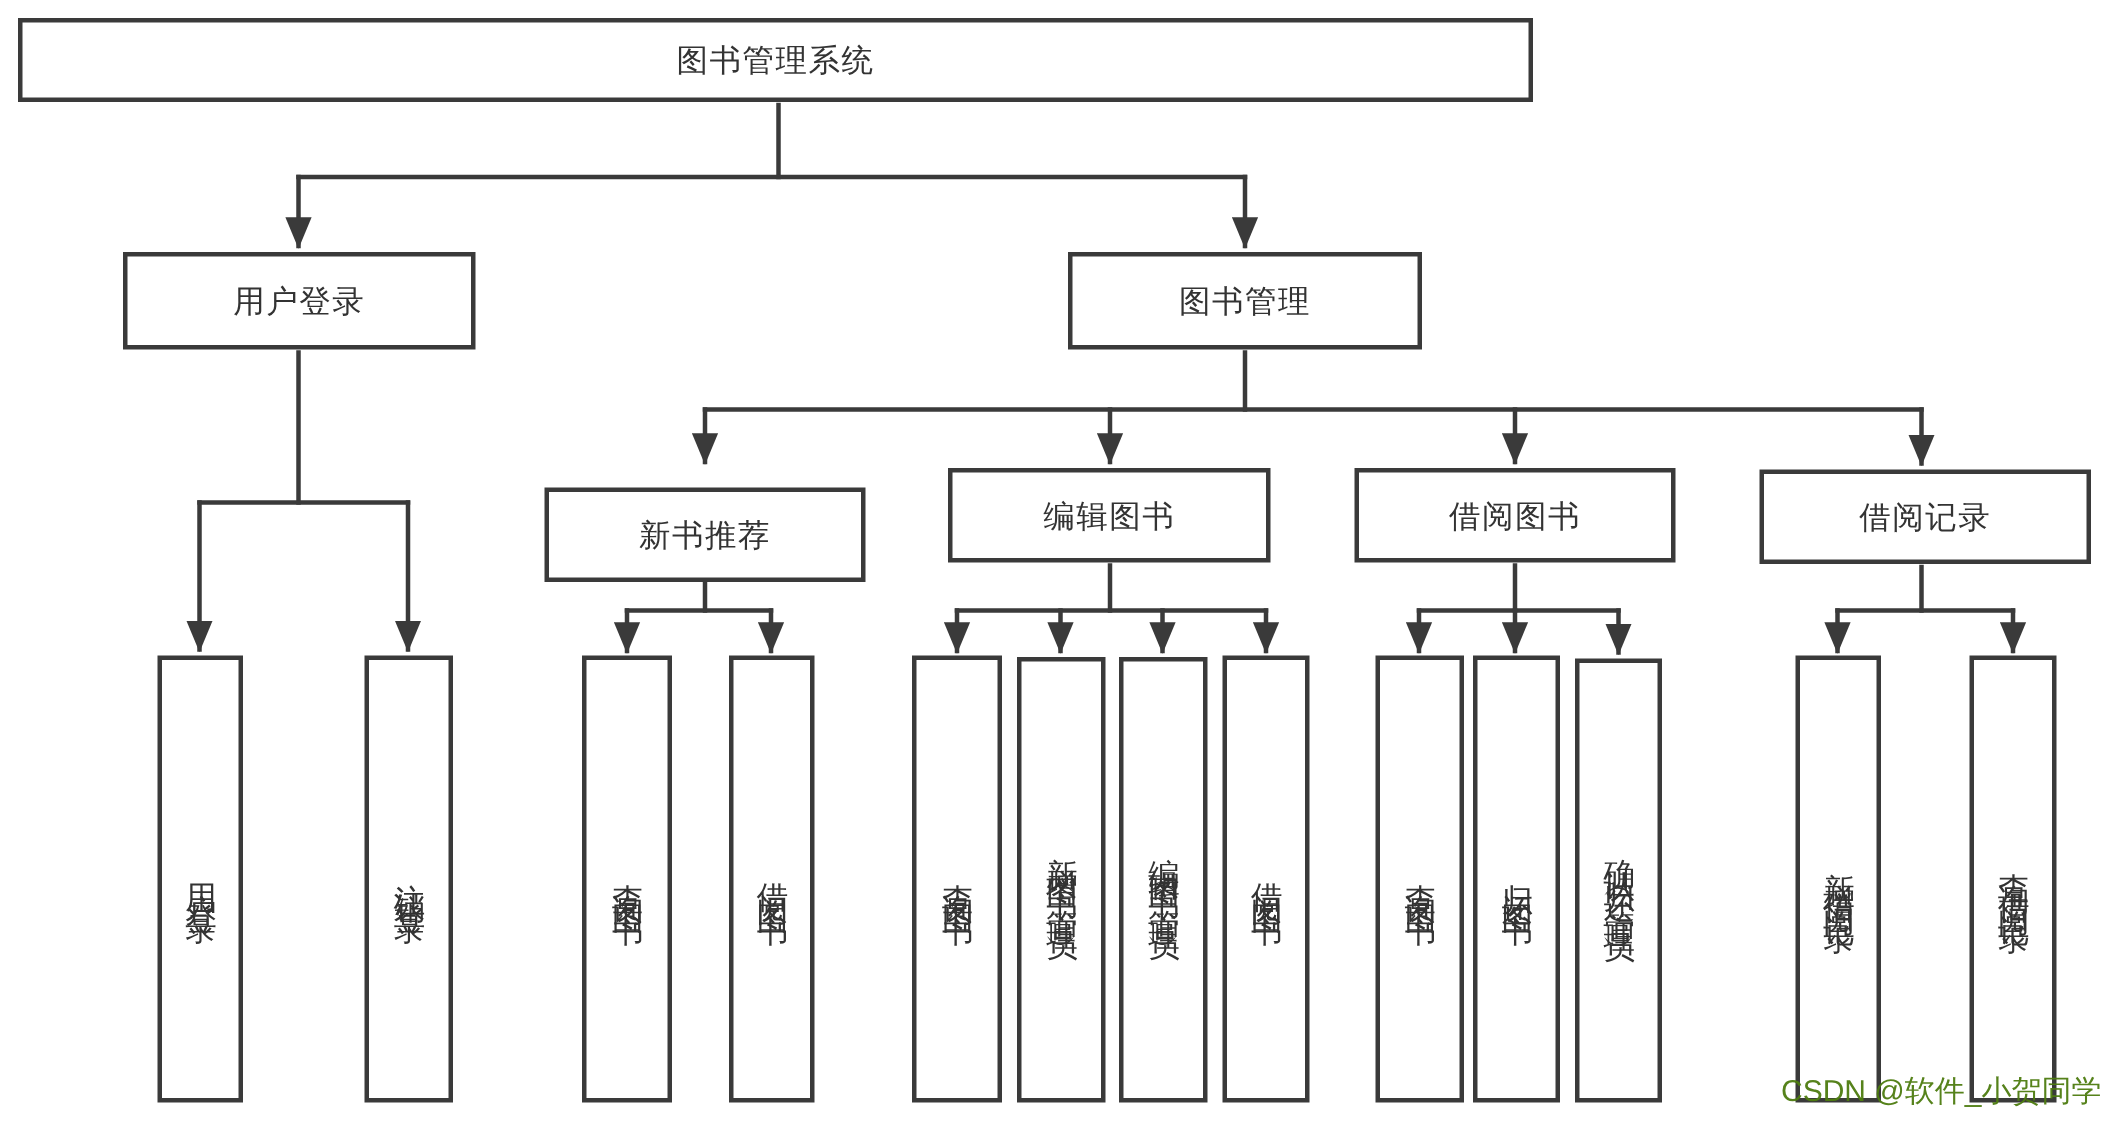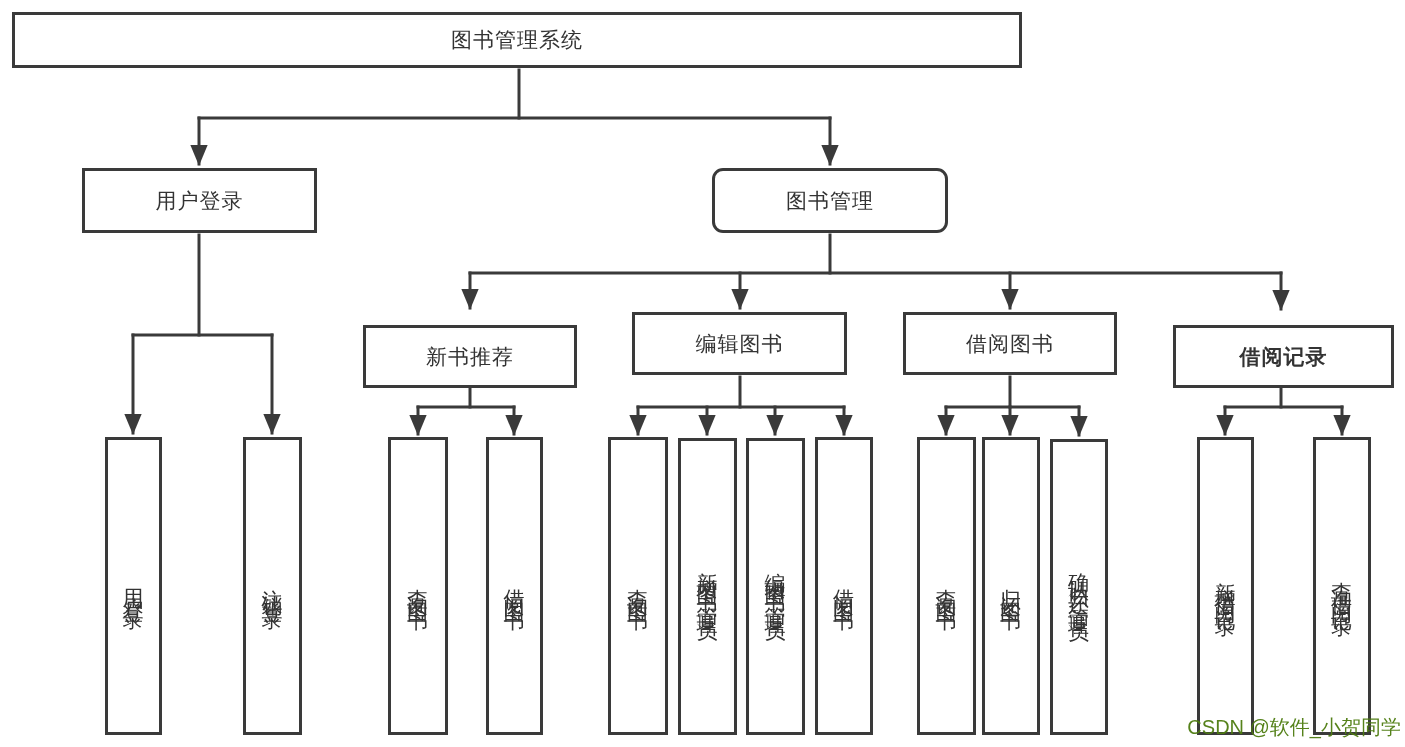--- a/index.html
+++ b/index.html
@@ -112,26 +112,26 @@
       <path d="M1281 378 V407"></path>
       <path d="M1225 407 H1342"></path>
       <path d="M1225 407 V434" marker-end="url(#arrow)"></path>
       <path d="M1342 407 V434" marker-end="url(#arrow)"></path>
     </g>
   </svg>
 
   <div class="node hbox" style="left:12px; top:12px; width:1010px; height:56px;">图书管理系统</div>
 
   <div class="node hbox" style="left:82px; top:168px; width:235px; height:65px;">用户登录</div>
-  <div class="node hbox" style="left:712px; top:168px; width:236px; height:65px;border-radius:11px;">图书管理</div>
+  <div class="node hbox" style="left:712px; top:168px; width:236px; height:65px;">图书管理</div>
 
   <div class="node hbox" style="left:363px; top:325px; width:214px; height:63px;">新书推荐</div>
   <div class="node hbox" style="left:632px; top:312px; width:215px; height:63px;">编辑图书</div>
   <div class="node hbox" style="left:903px; top:312px; width:214px; height:63px;">借阅图书</div>
-  <div class="node hbox" style="left:1173px; top:325px; width:221px; height:63px;font-weight:bold;">借阅记录</div>
+  <div class="node hbox" style="left:1173px; top:313px; width:221px; height:63px;">借阅记录</div>
 
   <div class="node vbox" style="left:105px; top:437px; width:57px; height:298px;">
     <span>用户登录</span>
   </div>
   <div class="node vbox" style="left:243px; top:437px; width:59px; height:298px;">
     <span>注销登录</span>
   </div>
 
   <div class="node vbox" style="left:388px; top:437px; width:60px; height:298px;">
     <span>查询图书</span>

